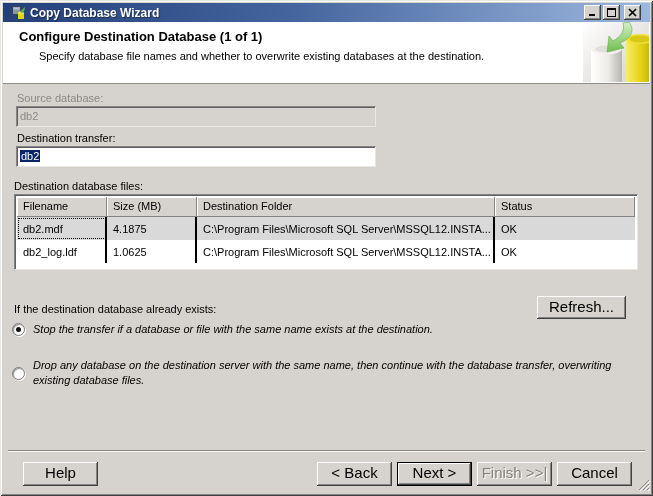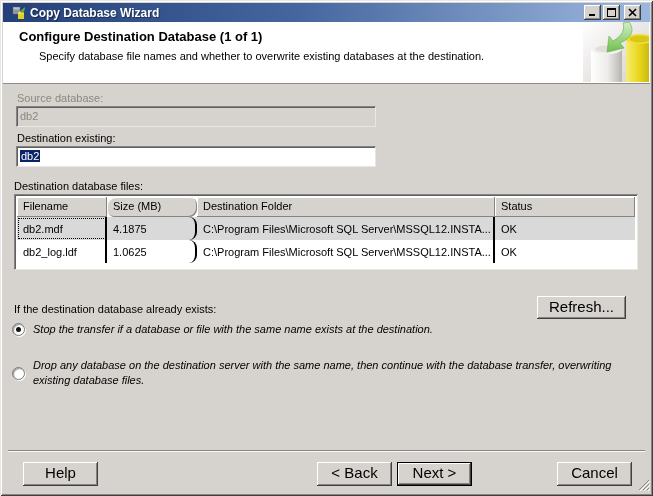--- a/index.html
+++ b/index.html
@@ -56,21 +56,21 @@
     box-sizing:border-box;border:1px solid;border-color:#848484 #e9e7e3 #e9e7e3 #848484;
     box-shadow:inset 1px 1px 0 #5f5f5f;overflow:hidden;
   }
   .lv-inner{position:absolute;left:2px;top:2px;right:2px;bottom:2px;background:#fff;}
   .lv-header{display:flex;height:20px;}
   .lv-hcell{
     box-sizing:border-box;background:#d6d3ce;
     box-shadow:inset -1px -1px 0 #848484, inset 1px 1px 0 #fff;
     padding:3px 0 0 6px;white-space:nowrap;overflow:hidden;flex:0 0 auto;
   }
-  .w-file{width:90px;} .w-size{width:90px;border-radius:8px;} .w-folder{width:298px;} .w-status{flex:1 1 auto;}
+  .w-file{width:90px;} .w-size{width:90px;} .w-folder{width:298px;} .w-status{flex:1 1 auto;}
   .lv-row{display:flex;height:23px;}
   .lv-row.selected{background:var(--row_selected_bg,#d9d9d9);}
   .lv-cell{
     box-sizing:border-box;padding:0 0 0 6px;display:flex;align-items:center;
     white-space:nowrap;overflow:hidden;border-right:2px solid #000000;flex:0 0 auto;
   }
   .lv-cell:last-child{border-right:none;}
   .focus-cell{outline:1px dotted #000;outline-offset:-2px;}
   
   .btn{
@@ -172,21 +172,21 @@
         <path d="M46 0 C52 8 49 16 37 21 L41 26 L24 30 L26 14 L30 19 C39 14 42 8 40 1 Z" fill="url(#grn)" stroke="#63a94a" stroke-width="0.6"></path>
       </svg>
     </span>
   </div>
 
   <div class="lbl disabled" style="left:17px;top:92px">Source database:</div>
   <div class="field disabled" style="left:16px;top:106px;width:360px">
     <span>db2</span>
   </div>
 
-  <div class="lbl" style="left:17px;top:132px">Destination existing:</div>
+  <div class="lbl" style="left:17px;top:132px">Destination transfer:</div>
   <div class="field enabled" style="left:16px;top:146px;width:360px">
     <span class="sel">db2</span>
   </div>
 
   <div class="lbl" style="left:14px;top:180px">Destination database files:</div>
 
   <div class="listview">
     <div class="lv-inner">
       <div class="lv-header">
         <div class="lv-hcell w-file">Filename</div>
@@ -220,20 +220,21 @@
   <div class="radio-row" style="left:12px;top:358px;width:615px">
     <span class="radio"></span>
     <span class="radio-label" style="width:588px">Drop any database on the destination server with the same name, then continue with the database transfer, overwriting existing database files.</span>
   </div>
 
   <div class="footer-sep"></div>
 
   <div class="btn" style="left:23px;top:462px;width:75px">Help</div>
   <div class="btn" style="left:317px;top:462px;width:75px">&lt; Back</div>
   <div class="btn default" style="left:397px;top:462px;width:75px">Next &gt;</div>
+  <div class="btn disabled" style="left:477px;top:462px;width:75px">Finish &gt;&gt;|</div>
   <div class="btn" style="left:557px;top:462px;width:75px">Cancel</div>
 
   <span class="grip">
     <svg width="12" height="12" viewBox="0 0 12 12">
       <path d="M11 1 L1 11" stroke="#8a8880" stroke-width="1"></path>
       <path d="M12 2 L2 12" stroke="#fff" stroke-width="1"></path>
       <path d="M11 5 L5 11" stroke="#8a8880" stroke-width="1"></path>
       <path d="M12 6 L6 12" stroke="#fff" stroke-width="1"></path>
       <path d="M11 9 L9 11" stroke="#8a8880" stroke-width="1"></path>
       <path d="M12 10 L10 12" stroke="#fff" stroke-width="1"></path>

